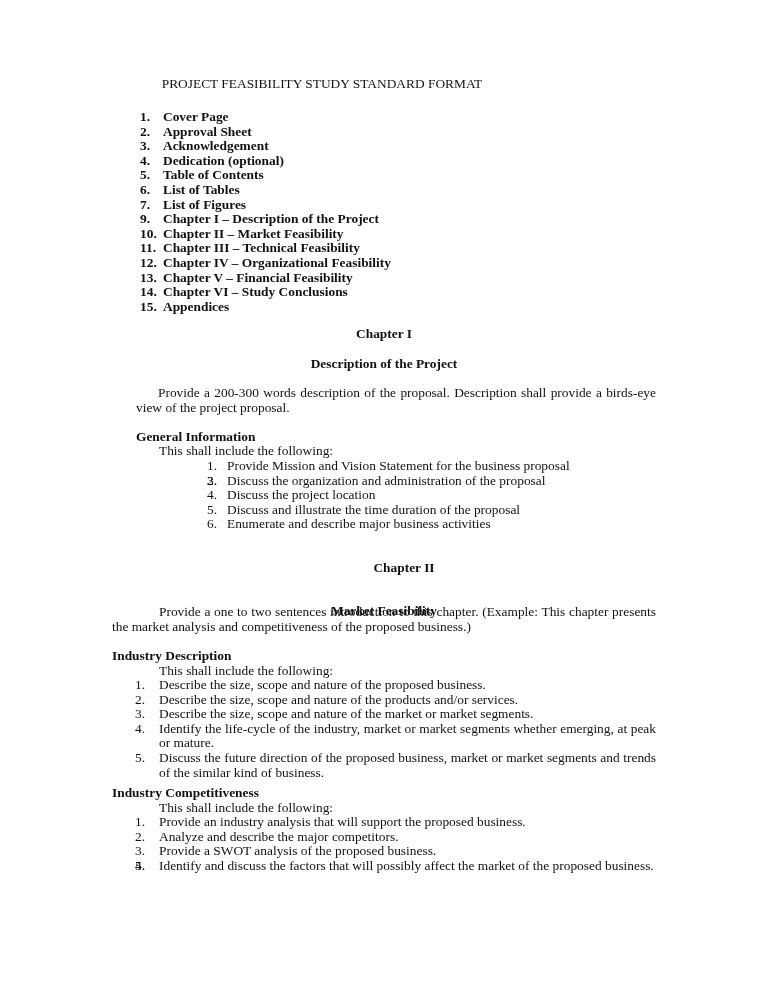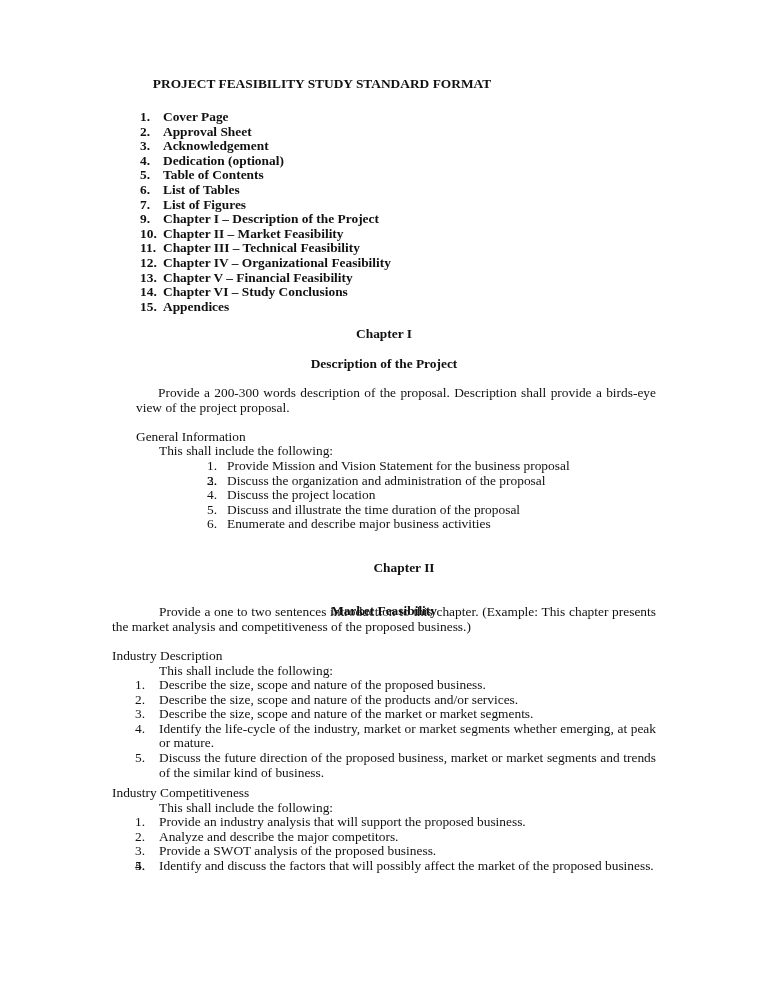--- a/index.html
+++ b/index.html
@@ -2,22 +2,22 @@
 <html><head>
 <meta charset="utf-8">
 <style>
   html, body { margin: 0; padding: 0; background: #ffffff; }
   body {
     width: 768px; height: 994px; position: relative; overflow: hidden;
     font-family: "Liberation Serif", "DejaVu Serif", serif;
     font-size: 13.4px; color: #111111; line-height: 14.6px;
   }
   .abs { position: absolute; white-space: nowrap; }
-  .bold { font-weight: normal; }
-  .title { left: 0; width: 644px; top: 77px; text-align: center; font-weight: bold; }
+  .bold { font-weight: bold; }
+  .title { left: 0; width: 644px; top: 77px; text-align: center; font-weight: normal; }
   .toc { position: absolute; left: 136px; top: 106px; margin: 4px; padding: 0; list-style: none; font-weight: bold; }
   .toc li { height: 14.6px; white-space: nowrap; }
   .toc .n { display: inline-block; width: 23px; }
   .ch-head { left: 0; width: 768px; text-align: center; font-weight: bold; }
   .para { position: absolute; text-align: justify; white-space: normal; }
   .olist { position: absolute; margin: 0; padding: 0; list-style: none; }
   .olist li { position: relative; white-space: normal; text-align: justify; }
   .olist .n { position: absolute; }
 </style>
 </head>

